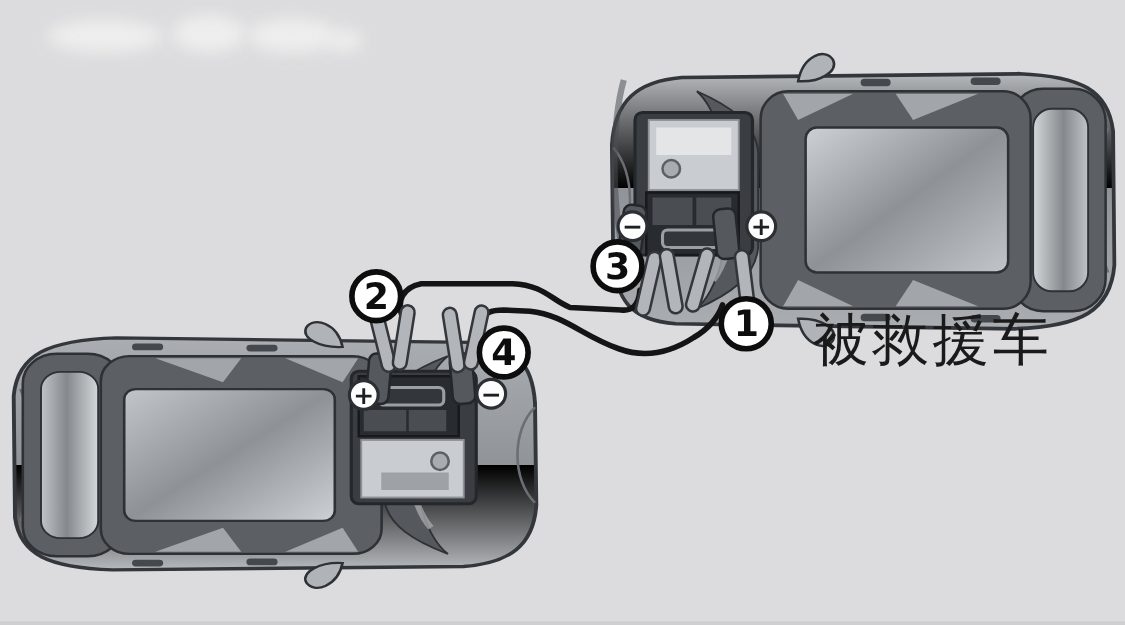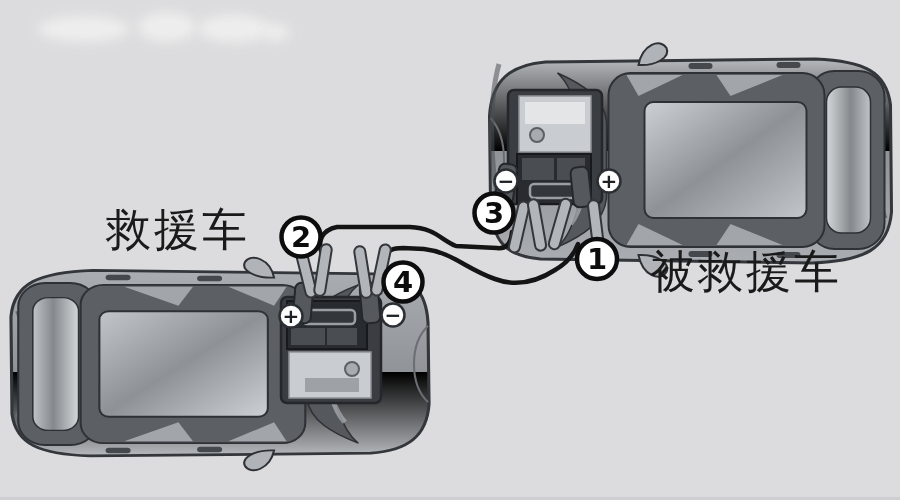--- a/index.html
+++ b/index.html
@@ -172,15 +172,14 @@
     </g>
 
     <rect x="0" y="497" width="900" height="3" fill="#cfcfd1"></rect>
   </svg>
 
   <div class="smudge" style="left:38px;top:16px;width:92px;height:26px;"></div>
   <div class="smudge" style="left:138px;top:12px;width:58px;height:30px;"></div>
   <div class="smudge" style="left:198px;top:15px;width:72px;height:27px;"></div>
   <div class="smudge" style="left:262px;top:24px;width:28px;height:17px;"></div>
 
-  <div class="car-label label-rescue">救援车</div>
   <div class="car-label label-rescued">被救援车</div>
 </div>
 
 </body></html>

